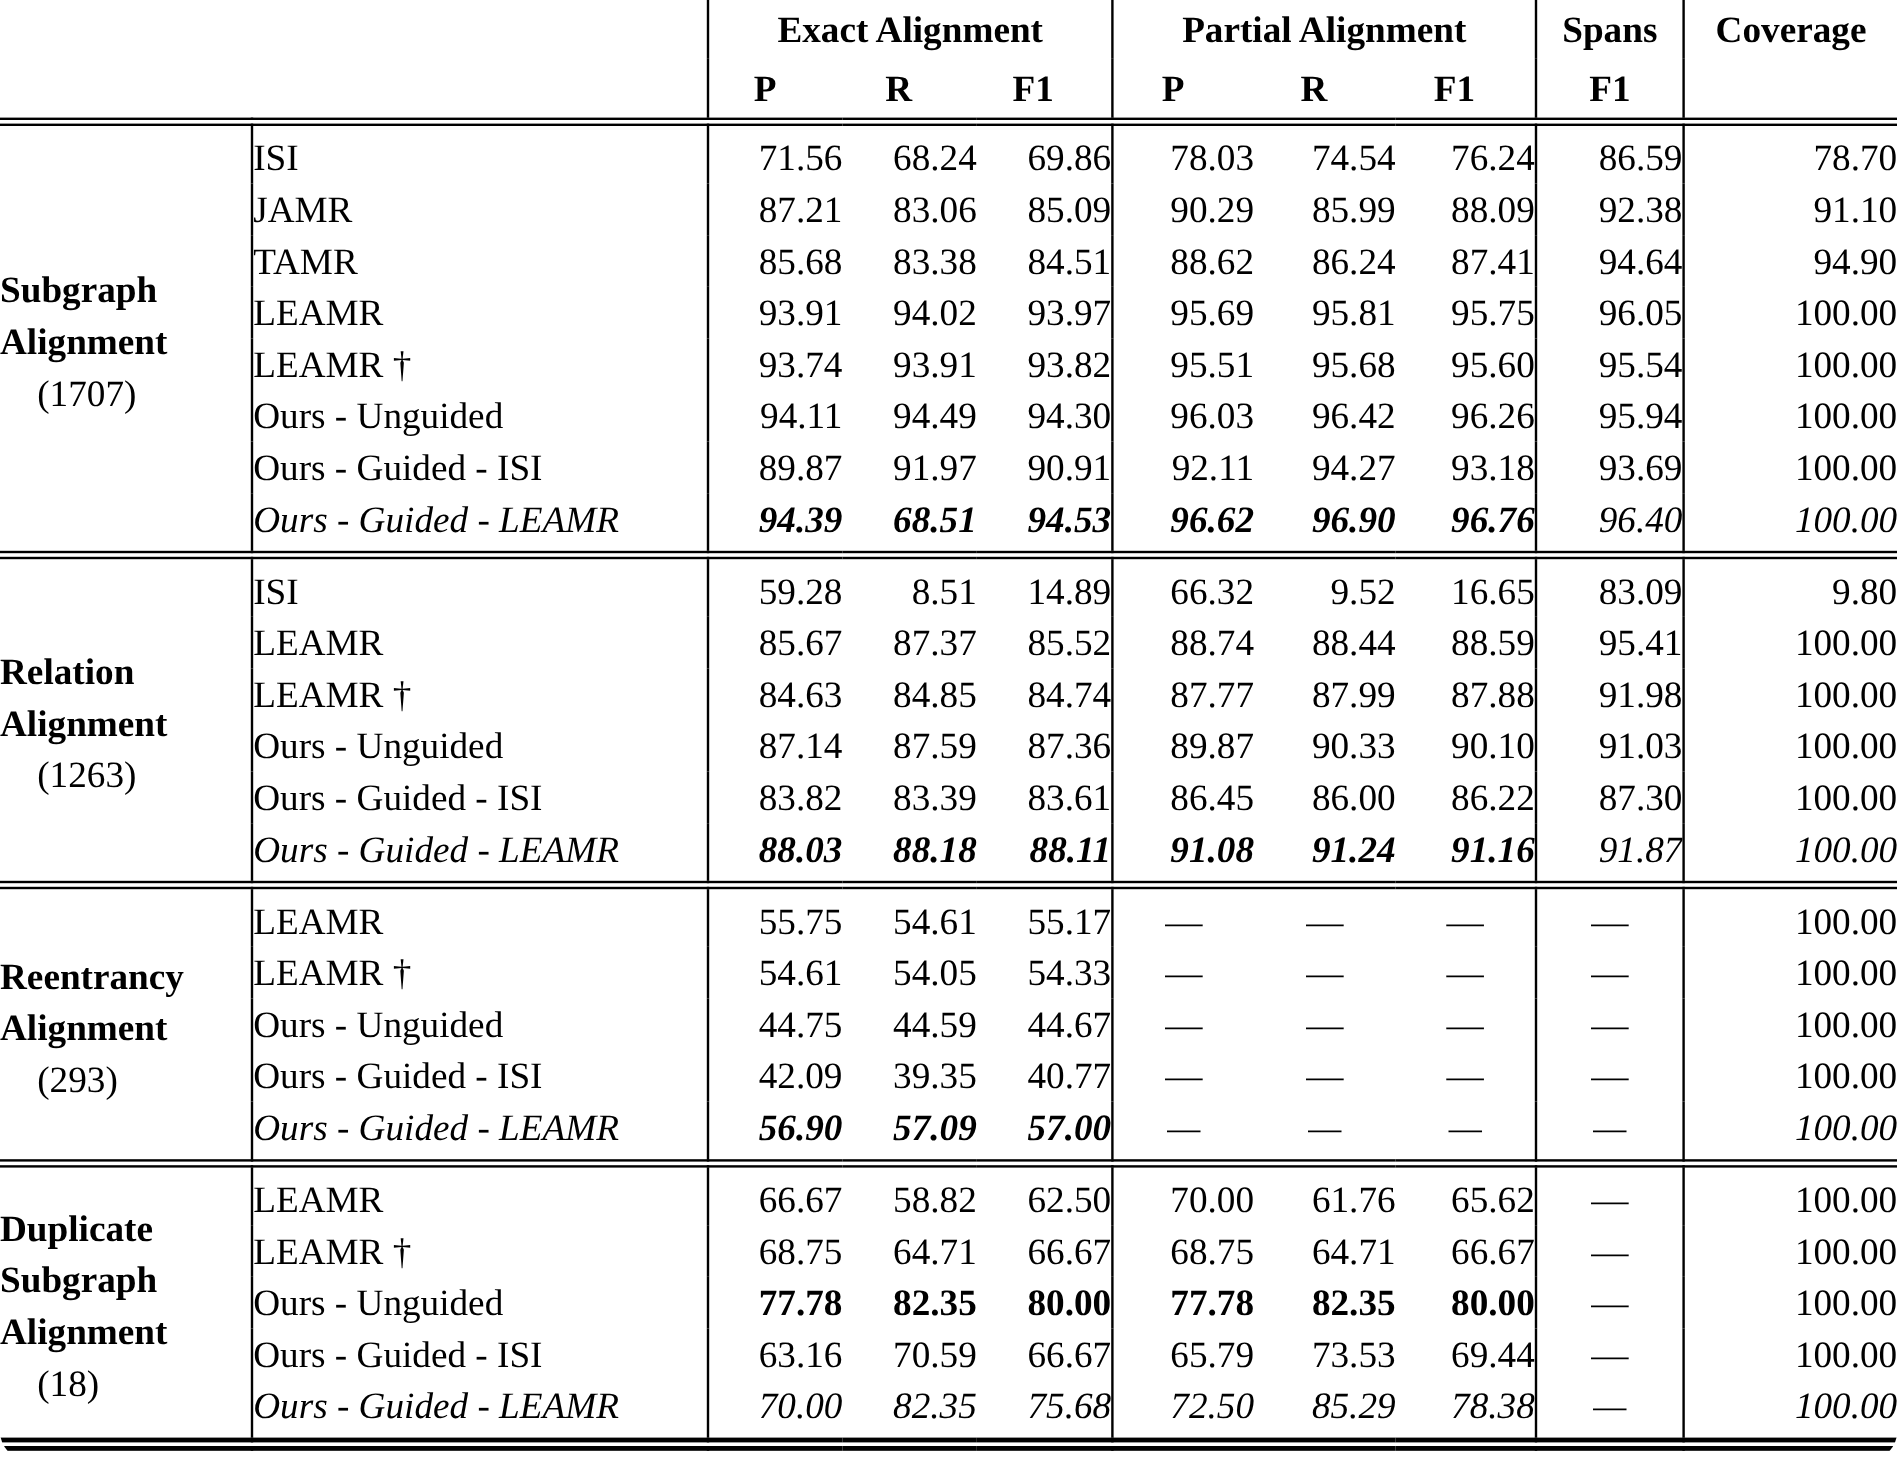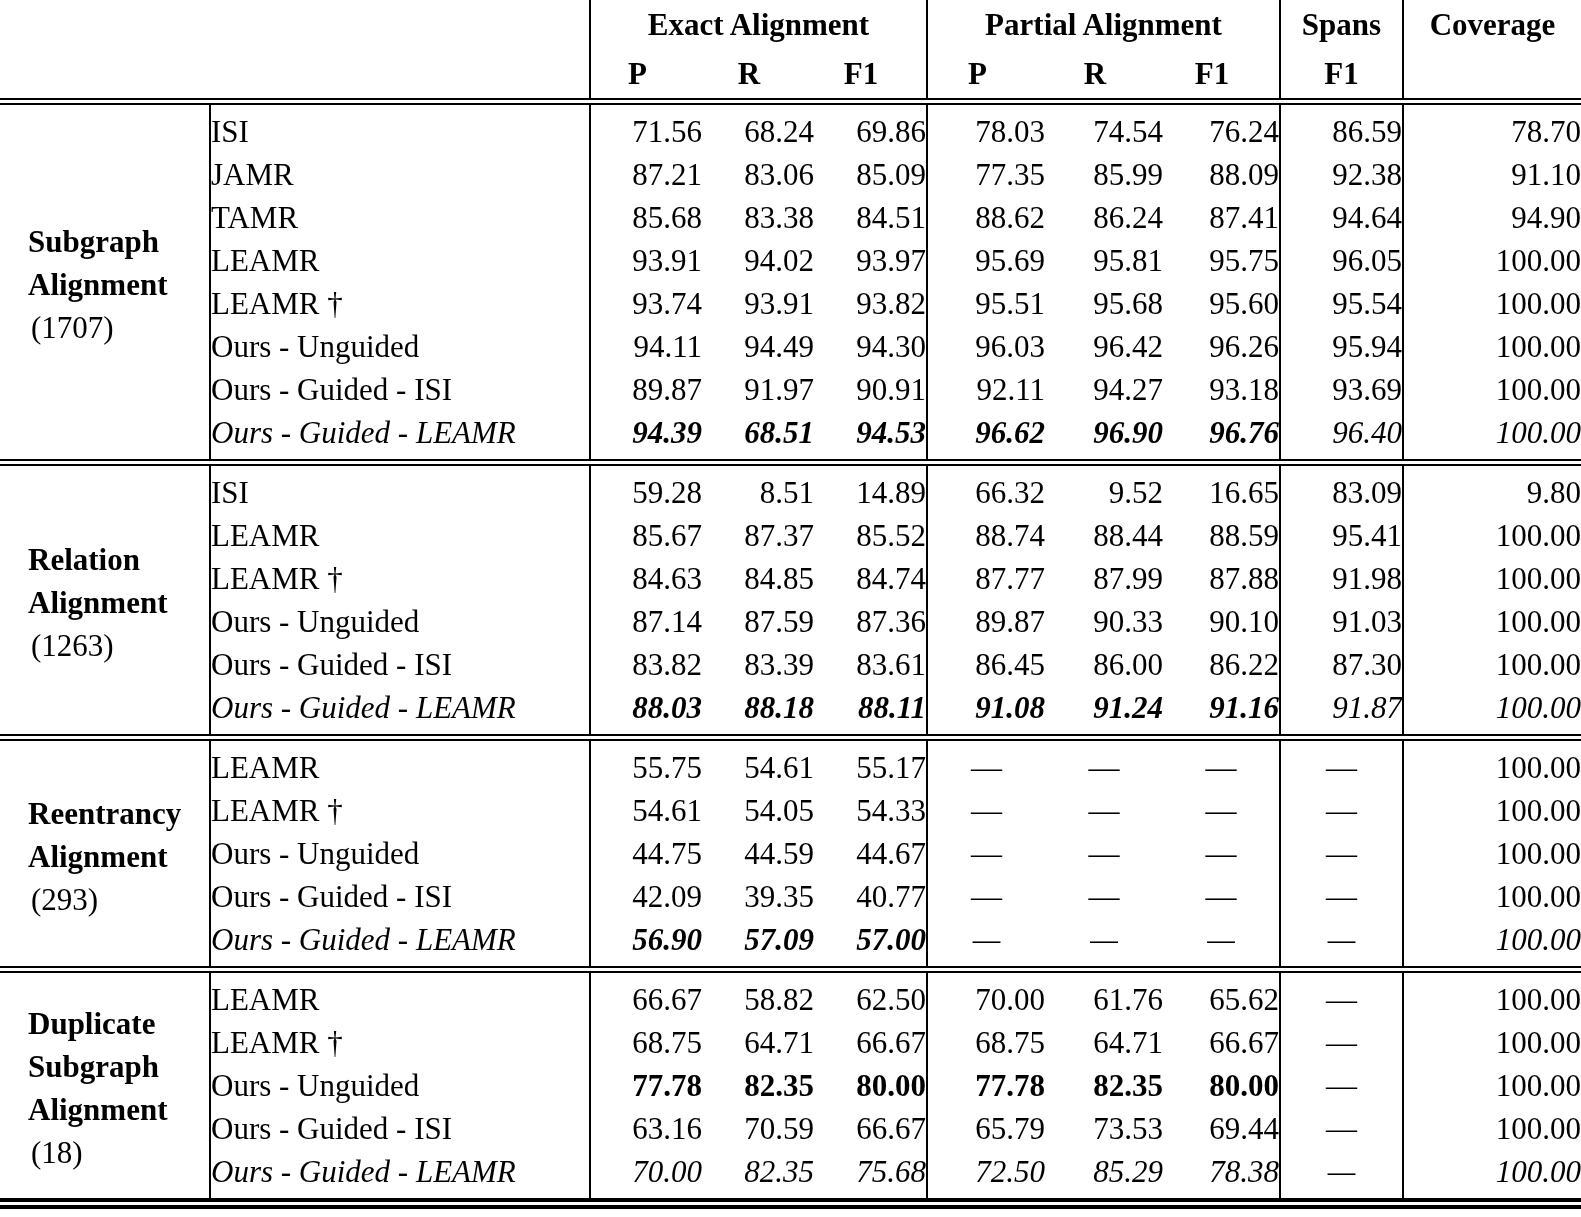--- a/index.html
+++ b/index.html
@@ -3,20 +3,21 @@
 <meta charset="utf-8">
 <style>
   html, body { margin: 0; padding: 0; background: #fff; }
   .page {
     width: 1581px; height: 1217px;
     background: #ffffff;
     color: #000;
     font-family: "Liberation Serif", "DejaVu Serif", serif;
     overflow: hidden;
     position: relative;
+    border-radius: 24px;
   }
   table.results {
     border-collapse: collapse;
     table-layout: fixed;
     width: 1581px;
     font-size: 31px;
     border-bottom: 11px double #000;
   }
   col.c-group    { width: 210px; }
   col.c-method   { width: 380px; }
@@ -54,21 +55,21 @@
   }
   tbody.section tr:first-child td { padding-top: 5px; }
   tbody.section tr:last-child td { padding-bottom: 5px; font-style: italic; }
 
   td.group {
     vertical-align: top;
     padding-left: 18px;
     text-align: left;
   }
   td.group div { line-height: 43px; height: 43px; }
-  td.group .gname { font-weight: bold; padding-left: 28px; }
+  td.group .gname { font-weight: bold; }
   td.group .count { font-weight: normal; margin-left: 31px; }
 
   td.method {
     border-left: 2px solid #000;
     padding-left: 20px;
     text-align: left;
   }
   td.num { text-align: right; font-variant-numeric: lining-nums; }
   td.c0, td.c3, td.c6, td.c7 { border-left: 2px solid #000; }
   td.c0, td.c1, td.c2 { padding-right: 26px; }
@@ -130,21 +131,21 @@
           <td class="num c4">74.54</td>
           <td class="num c5">76.24</td>
           <td class="num c6">86.59</td>
           <td class="num c7">78.70</td>
         </tr>
         <tr>
           <td class="method">JAMR</td>
           <td class="num c0">87.21</td>
           <td class="num c1">83.06</td>
           <td class="num c2">85.09</td>
-          <td class="num c3">77.35</td>
+          <td class="num c3">90.29</td>
           <td class="num c4">85.99</td>
           <td class="num c5">88.09</td>
           <td class="num c6">92.38</td>
           <td class="num c7">91.10</td>
         </tr>
         <tr>
           <td class="method">TAMR</td>
           <td class="num c0">85.68</td>
           <td class="num c1">83.38</td>
           <td class="num c2">84.51</td>

